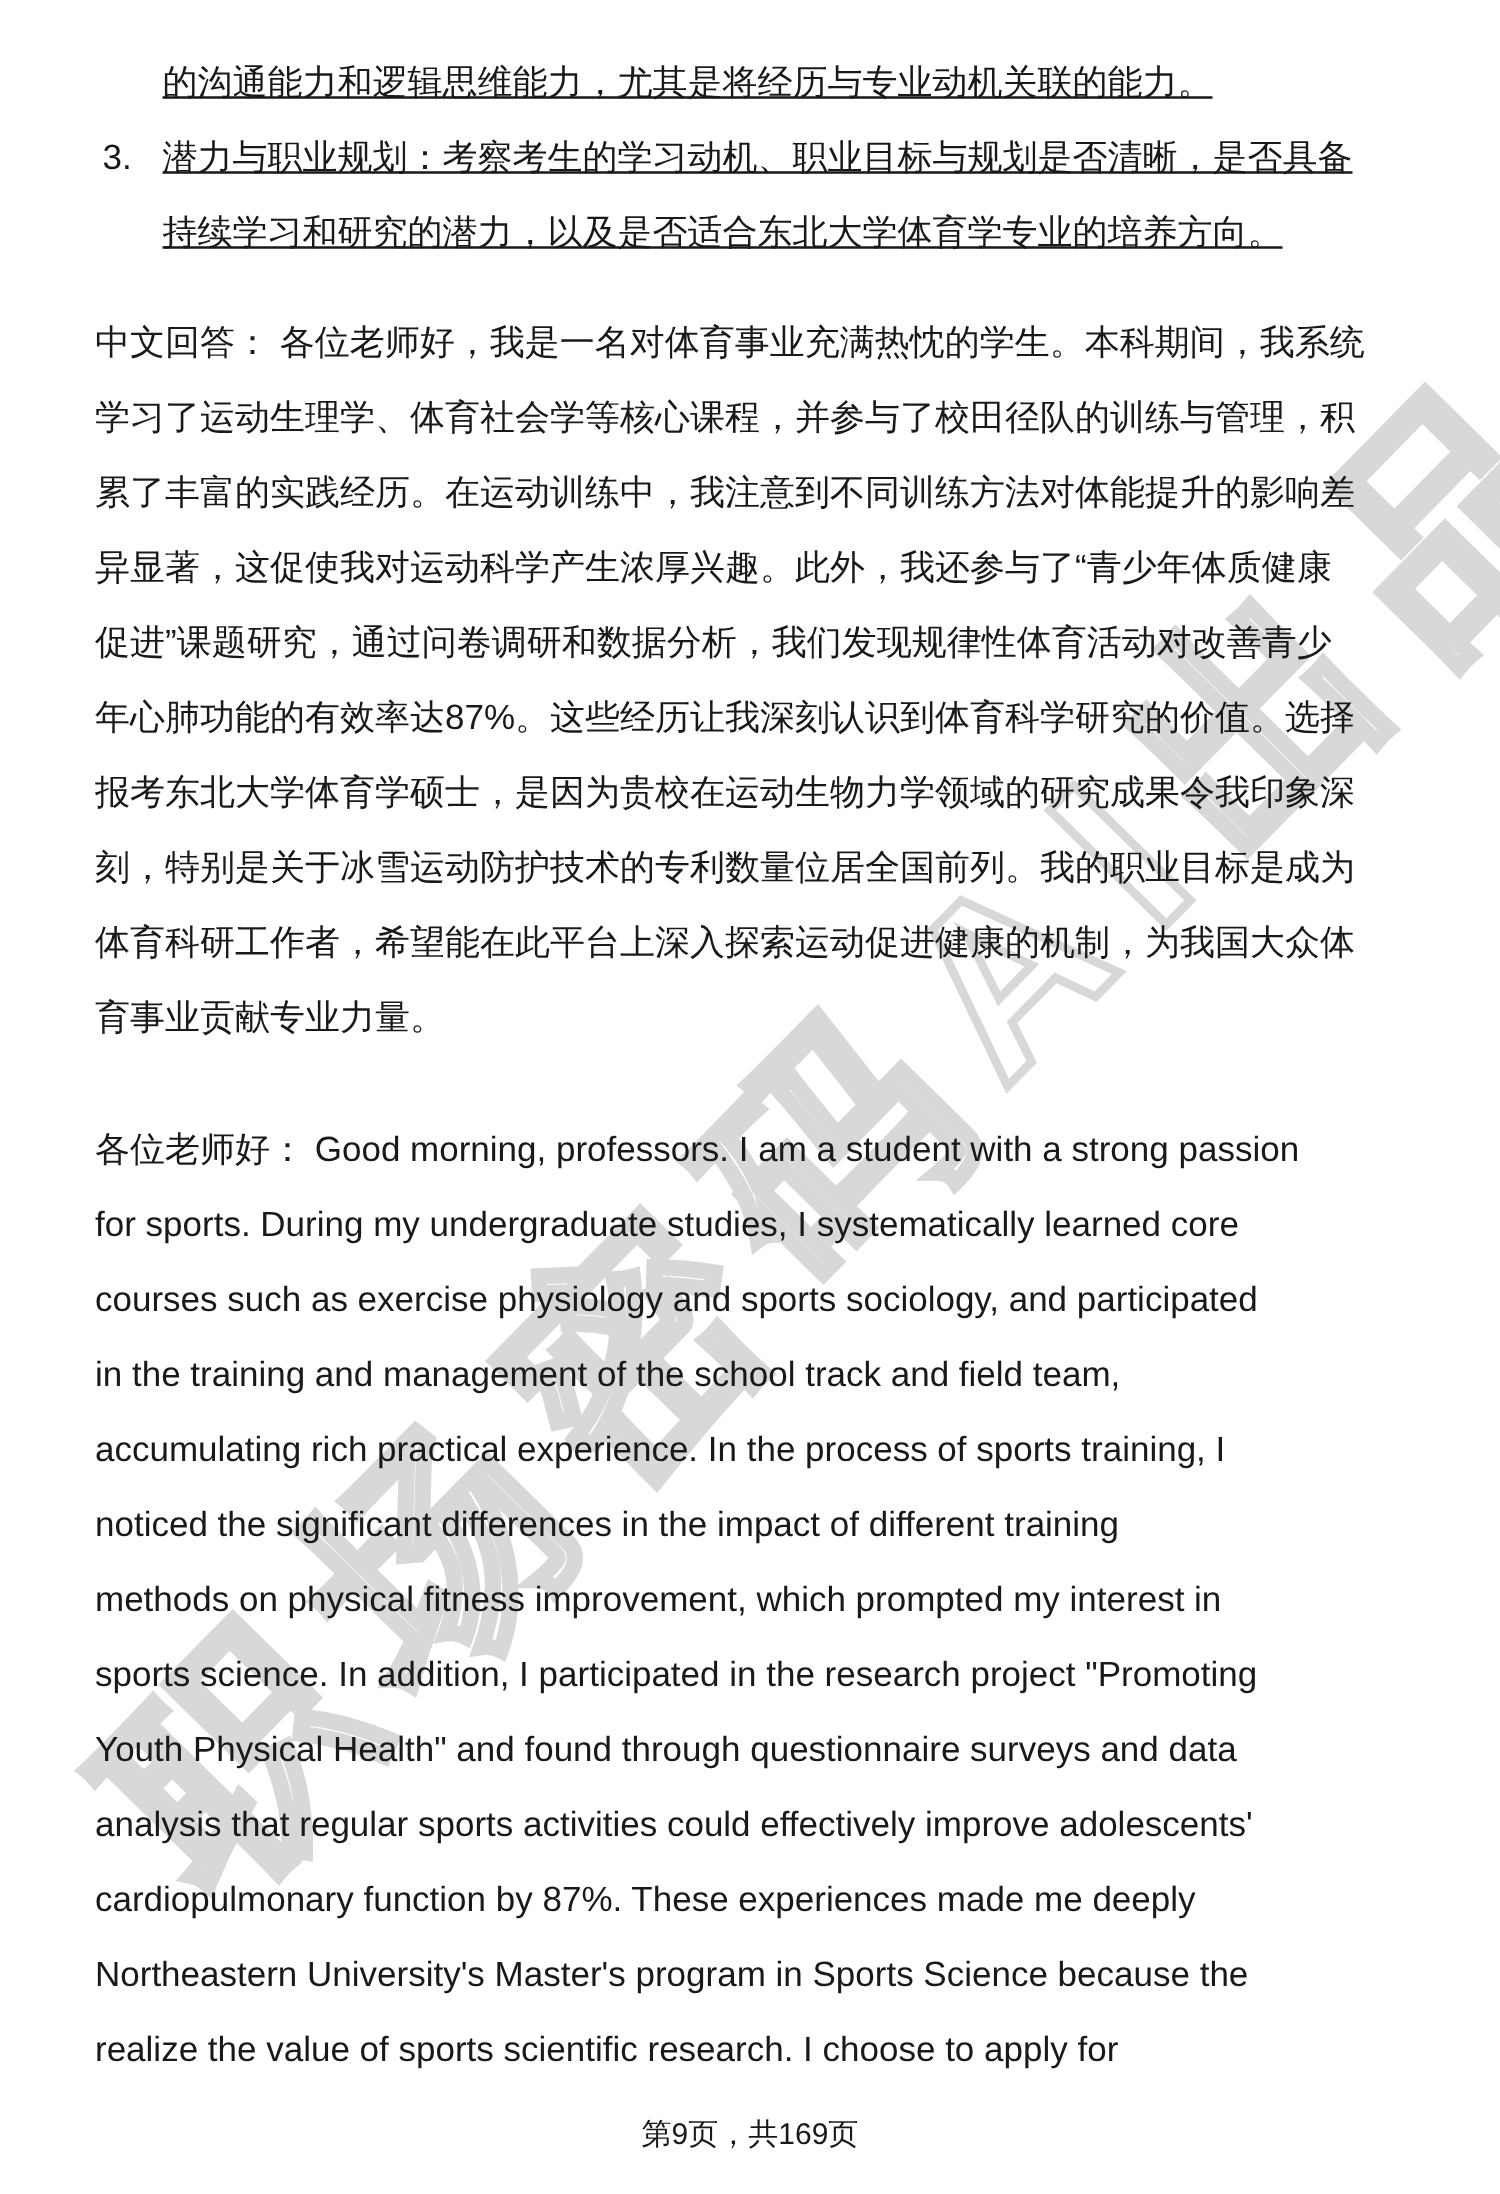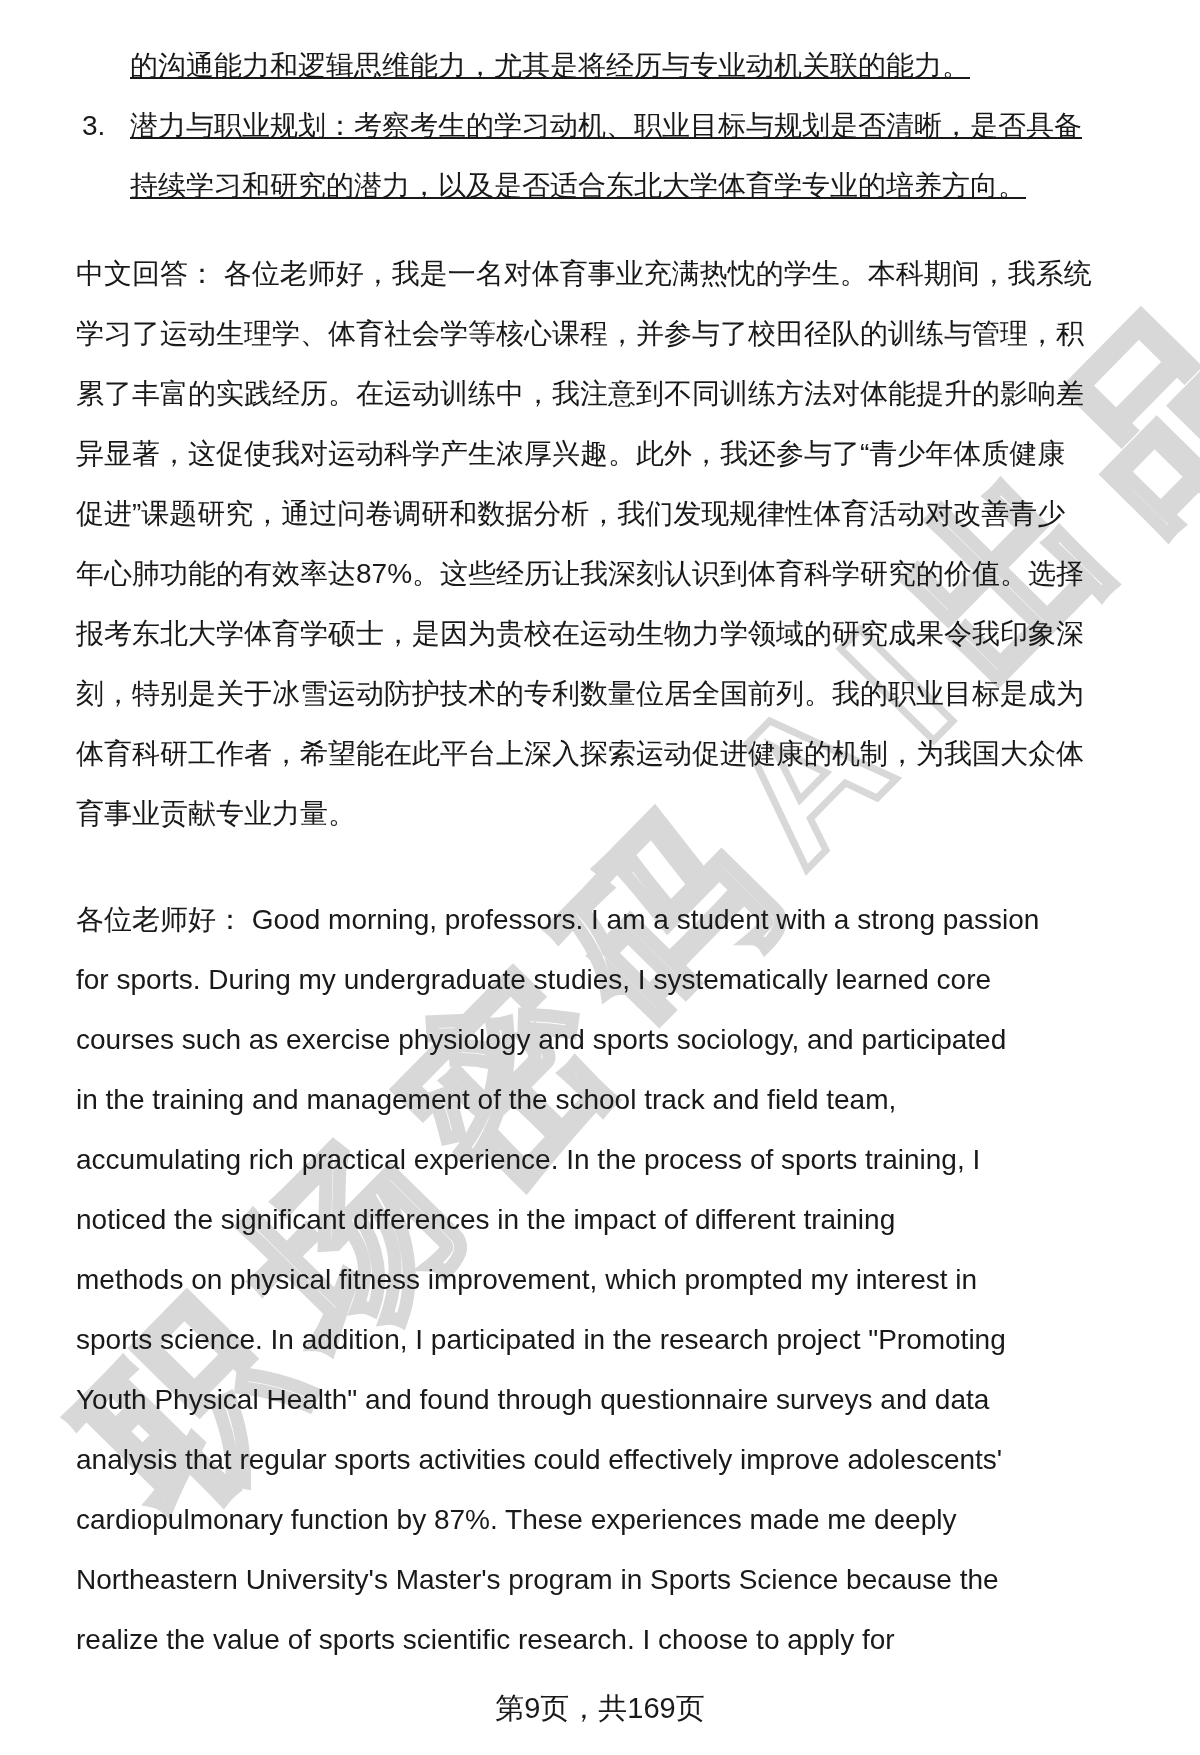--- a/index.html
+++ b/index.html
@@ -36,21 +36,21 @@
   .body-para { padding-left: 76px; }
   .list-block { position: relative; }
   .list-num { position: absolute; left: 82px; top: 0; line-height: 60px; }
   .zh-para { margin-top: 28px; }
   .en-para { margin-top: 46px; }
   .footer {
     position: relative;
     z-index: 1;
     margin-top: 8px;
     text-align: center;
-    font-size: 29px;
+    font-size: 24px;
     line-height: 60px;
   }
 </style>
 </head>
 <body>
 
 <div class="page">
 
   <div class="watermark">职场密码AI出品</div>
 

